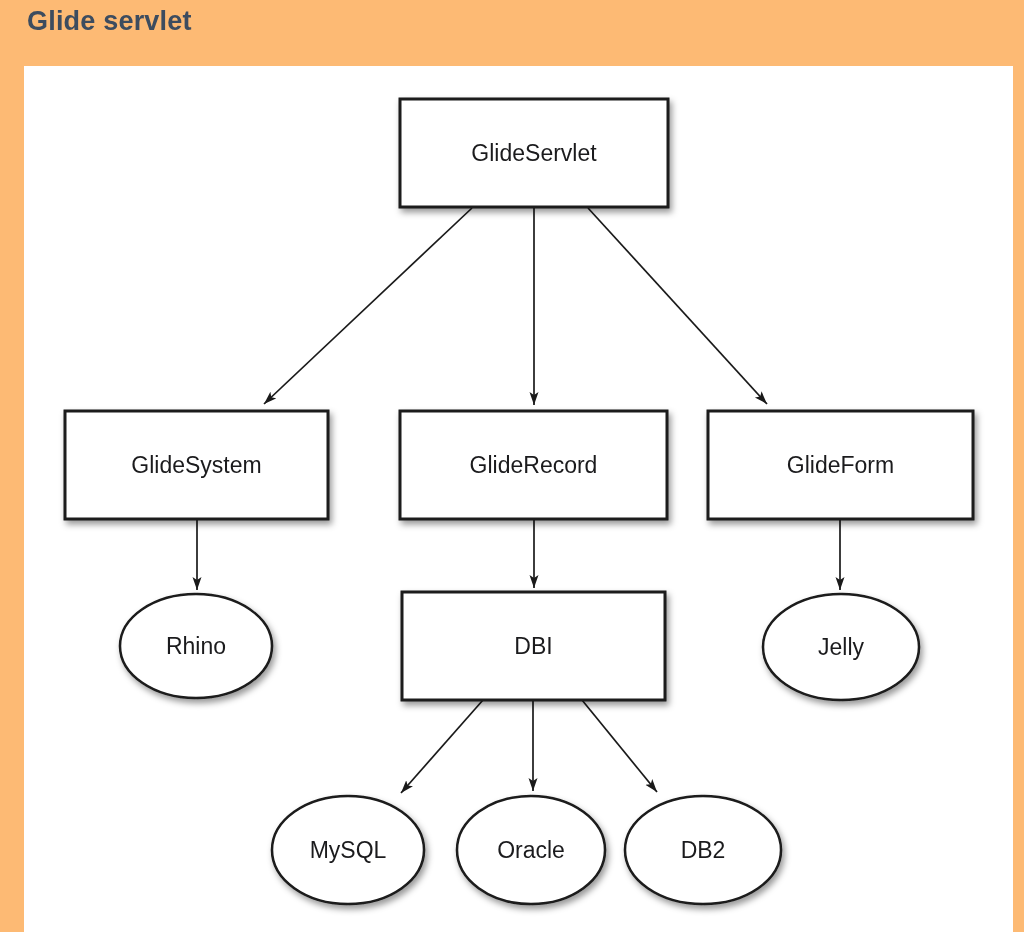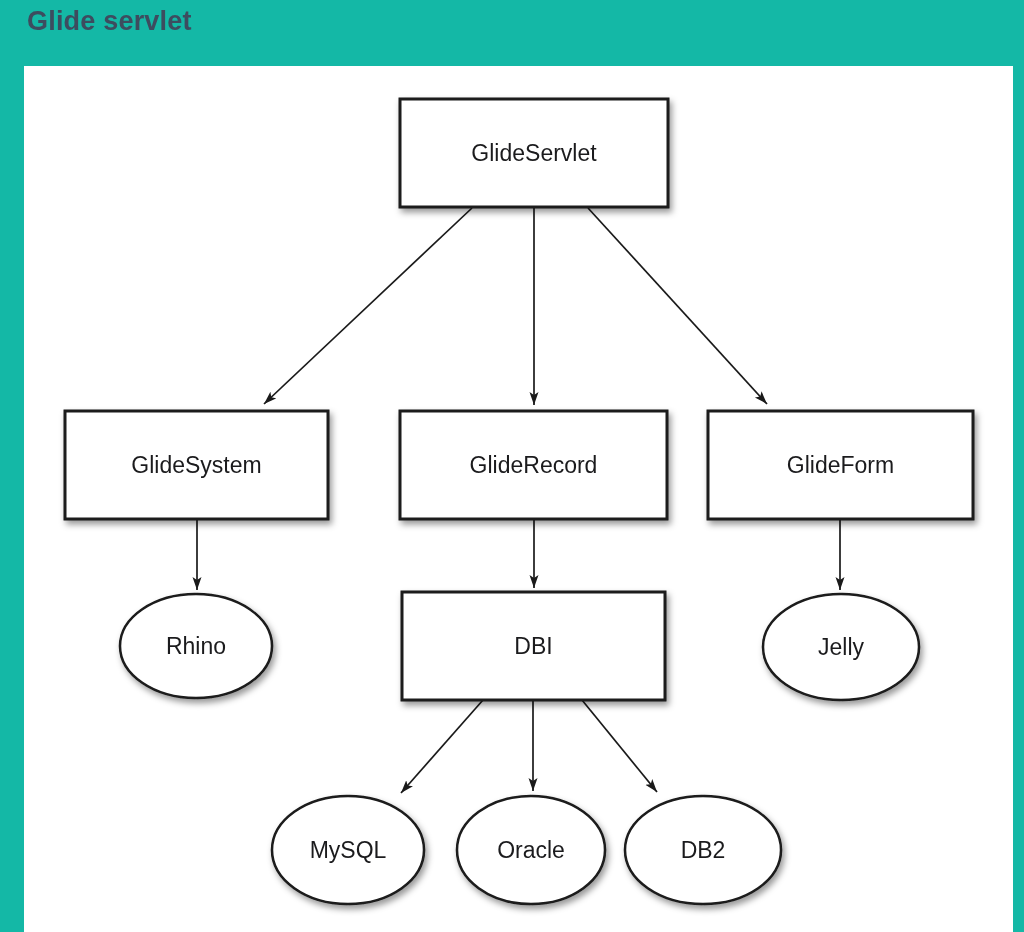--- a/index.html
+++ b/index.html
@@ -40,21 +40,21 @@
     pointer-events: none;
   }
   .node-label {
     font-family: "Liberation Sans", sans-serif;
     font-size: 23px;
   }
 </style>
 </head>
 <body>
 
-<div class="page" style="background: #14b8a6; text-align: right;">
+<div class="page" style="background: #fdba74; text-align: right;">
   <div class="page-title" style="color: rgb(61, 76, 95);">Glide servlet</div>
 
   <div class="diagram-panel" style="background: rgb(255, 255, 255);"></div>
 
   <svg class="diagram-svg" id="diagram-svg" viewBox="0 0 1024 932" xmlns="http://www.w3.org/2000/svg">
       <defs>
         <filter id="nodeShadow" x="-30%" y="-30%" width="160%" height="170%">
           <feDropShadow dx="2.5" dy="4" stdDeviation="3" flood-color="#000000" flood-opacity="0.4"></feDropShadow>
         </filter>
         <marker id="arrowHead" markerUnits="userSpaceOnUse" markerWidth="15" markerHeight="11" refX="13" refY="4.5" orient="auto">

